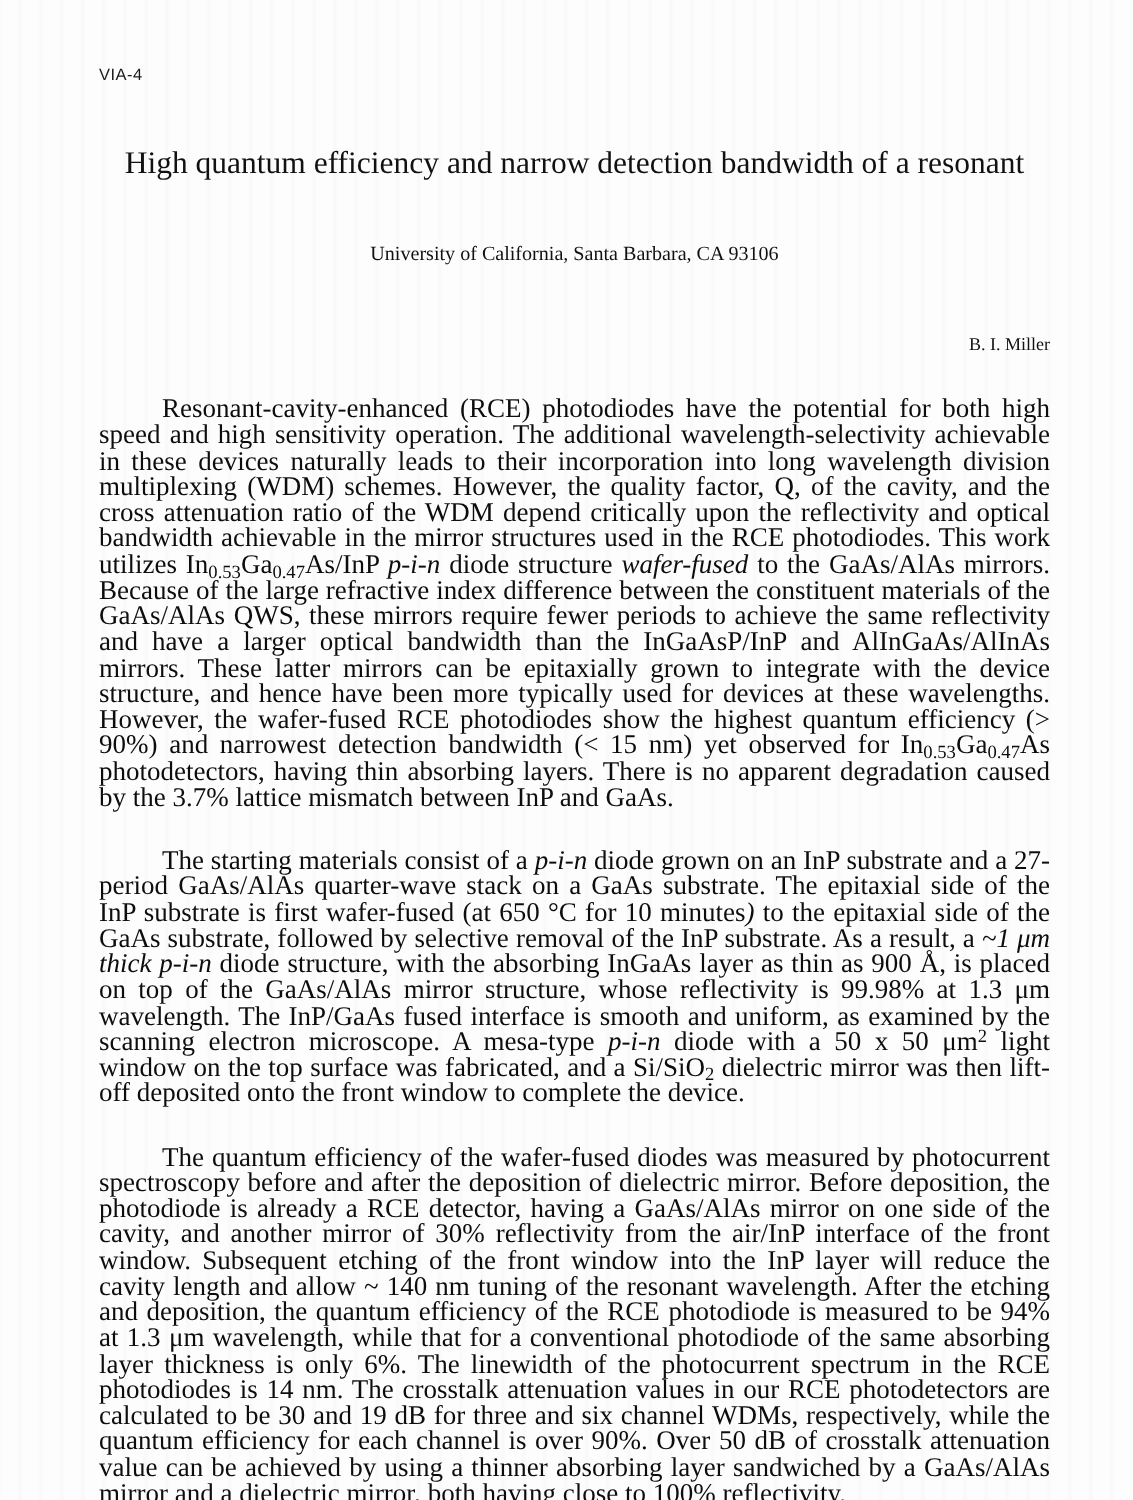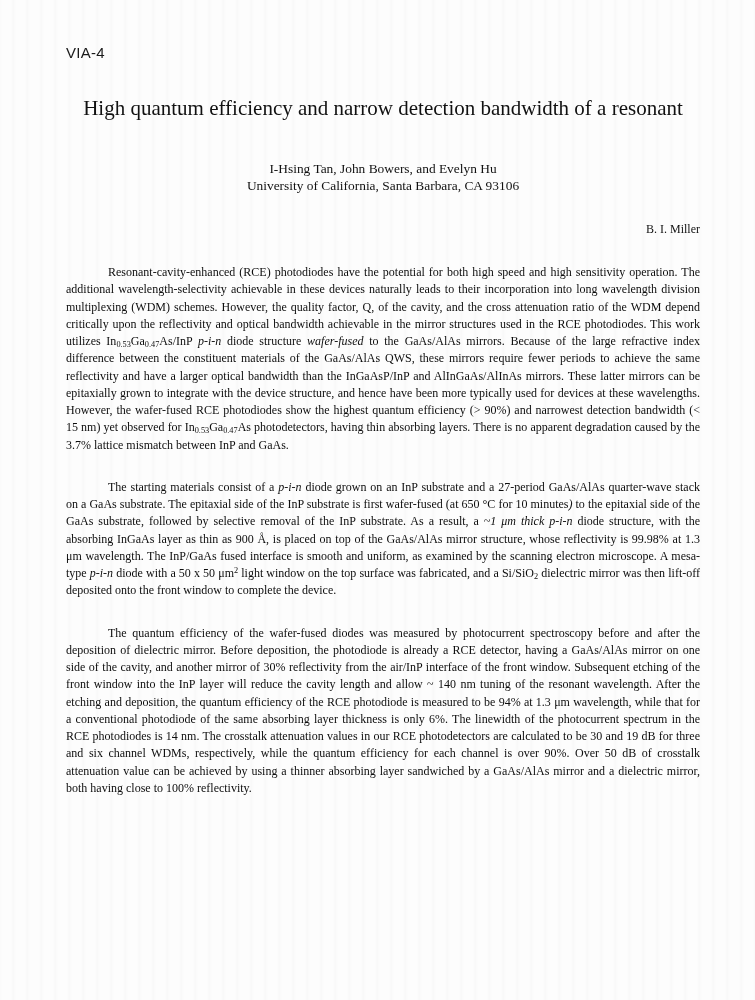--- a/index.html
+++ b/index.html
@@ -34,21 +34,21 @@
     left: 66px;
     top: 0;
     width: 634px;
   }
 
   
   .running-head {
     position: absolute;
     left: 0px;
     top: 44px;
-    font-size: 15px;
+    font-size: 11px;
     letter-spacing: 0.3px;
     font-family: "Liberation Sans", sans-serif;
     color: #1a1a1a;
   }
 
   
   .title-block {
     position: absolute;
     left: 0;
     top: 97px;
@@ -91,21 +91,21 @@
 
   
   .body-block {
     position: absolute;
     left: 0;
     top: 264px;
     width: 634px;
   }
   p.para {
     margin: 0 0 16px 0;
-    font-size: 12px;
+    font-size: 18px;
     line-height: 17.25px;
     text-align: justify;
     text-indent: 42px;
     color: #0d0d0d;
     hyphens: none;
   }
   p.para:last-child { margin-bottom: 17px; }
 
   
   p.para.gap-lg { margin-bottom: 25px; }
@@ -120,21 +120,20 @@
 <div class="page">
   <div class="page-inner">
 
     <div class="running-head">VIA-4</div>
 
     <div class="title-block">
       <div class="title-line">High quantum efficiency and narrow detection bandwidth of a resonant</div>
     </div>
 
     <div class="authors-block">
-      <div class="auth-line">I-Hsing Tan, John Bowers, and Evelyn Hu</div>
       <div class="auth-line">University of California, Santa Barbara, CA 93106</div>
     </div>
 
     <div class="affil2-block">
       <div class="affil2-line">B. I. Miller</div>
     </div>
 
     <div class="body-block">
       <p class="para gap-lg"><span>Resonant-cavity-enhanced (RCE) photodiodes have the potential for both high speed and high sensitivity operation.  The additional wavelength-selectivity achievable in these devices naturally leads to their incorporation into  long wavelength division multiplexing (WDM) schemes. However, the quality factor, Q, of the cavity, and the cross attenuation ratio of the WDM depend critically upon the reflectivity and optical bandwidth achievable in the mirror structures used in the RCE photodiodes. This work utilizes In</span><sub>0.53</sub><span>Ga</span><sub>0.47</sub><span>As/InP </span><i>p-i-n</i><span> diode structure </span><i>wafer-fused</i><span> to the GaAs/AlAs mirrors.  Because of the large refractive index difference between the constituent materials of the GaAs/AlAs QWS, these mirrors require fewer periods to achieve the same reflectivity and have a larger optical bandwidth than the InGaAsP/InP and AlInGaAs/AlInAs mirrors.  These latter mirrors can be epitaxially grown to integrate with the device structure, and hence have been more typically used for devices at these wavelengths.  However, the wafer-fused RCE photodiodes show the highest quantum efficiency (&gt; 90%) and narrowest detection bandwidth (&lt; 15 nm) yet observed for In</span><sub>0.53</sub><span>Ga</span><sub>0.47</sub><span>As photodetectors, having thin absorbing layers.  There is no apparent degradation caused by the 3.7% lattice mismatch between InP and GaAs.</span></p>
       <p class="para gap-lg"><span>The starting materials consist of a </span><i>p-i-n</i><span> diode grown on an InP substrate and a 27-period GaAs/AlAs quarter-wave stack on a GaAs substrate.  The epitaxial side of the InP substrate is first wafer-fused (at 650 °C for 10 minutes</span><i>)</i><span>  to the epitaxial side of the GaAs substrate, followed by selective removal of the InP substrate.  As a result, a </span><i>~1 μm thick p-i-n</i><span>  diode structure, with the absorbing InGaAs layer as thin as 900 Å, is placed on top of the GaAs/AlAs mirror structure, whose reflectivity is 99.98% at 1.3 μm wavelength.  The InP/GaAs fused interface is smooth and uniform, as examined by the scanning electron microscope.  A mesa-type </span><i>p-i-n</i><span> diode with  a 50 x 50 μm</span><sup>2</sup><span> light window on the top surface was fabricated, and a Si/SiO</span><sub>2</sub><span> dielectric mirror was then lift-off deposited onto the front window to complete the device.</span></p>

